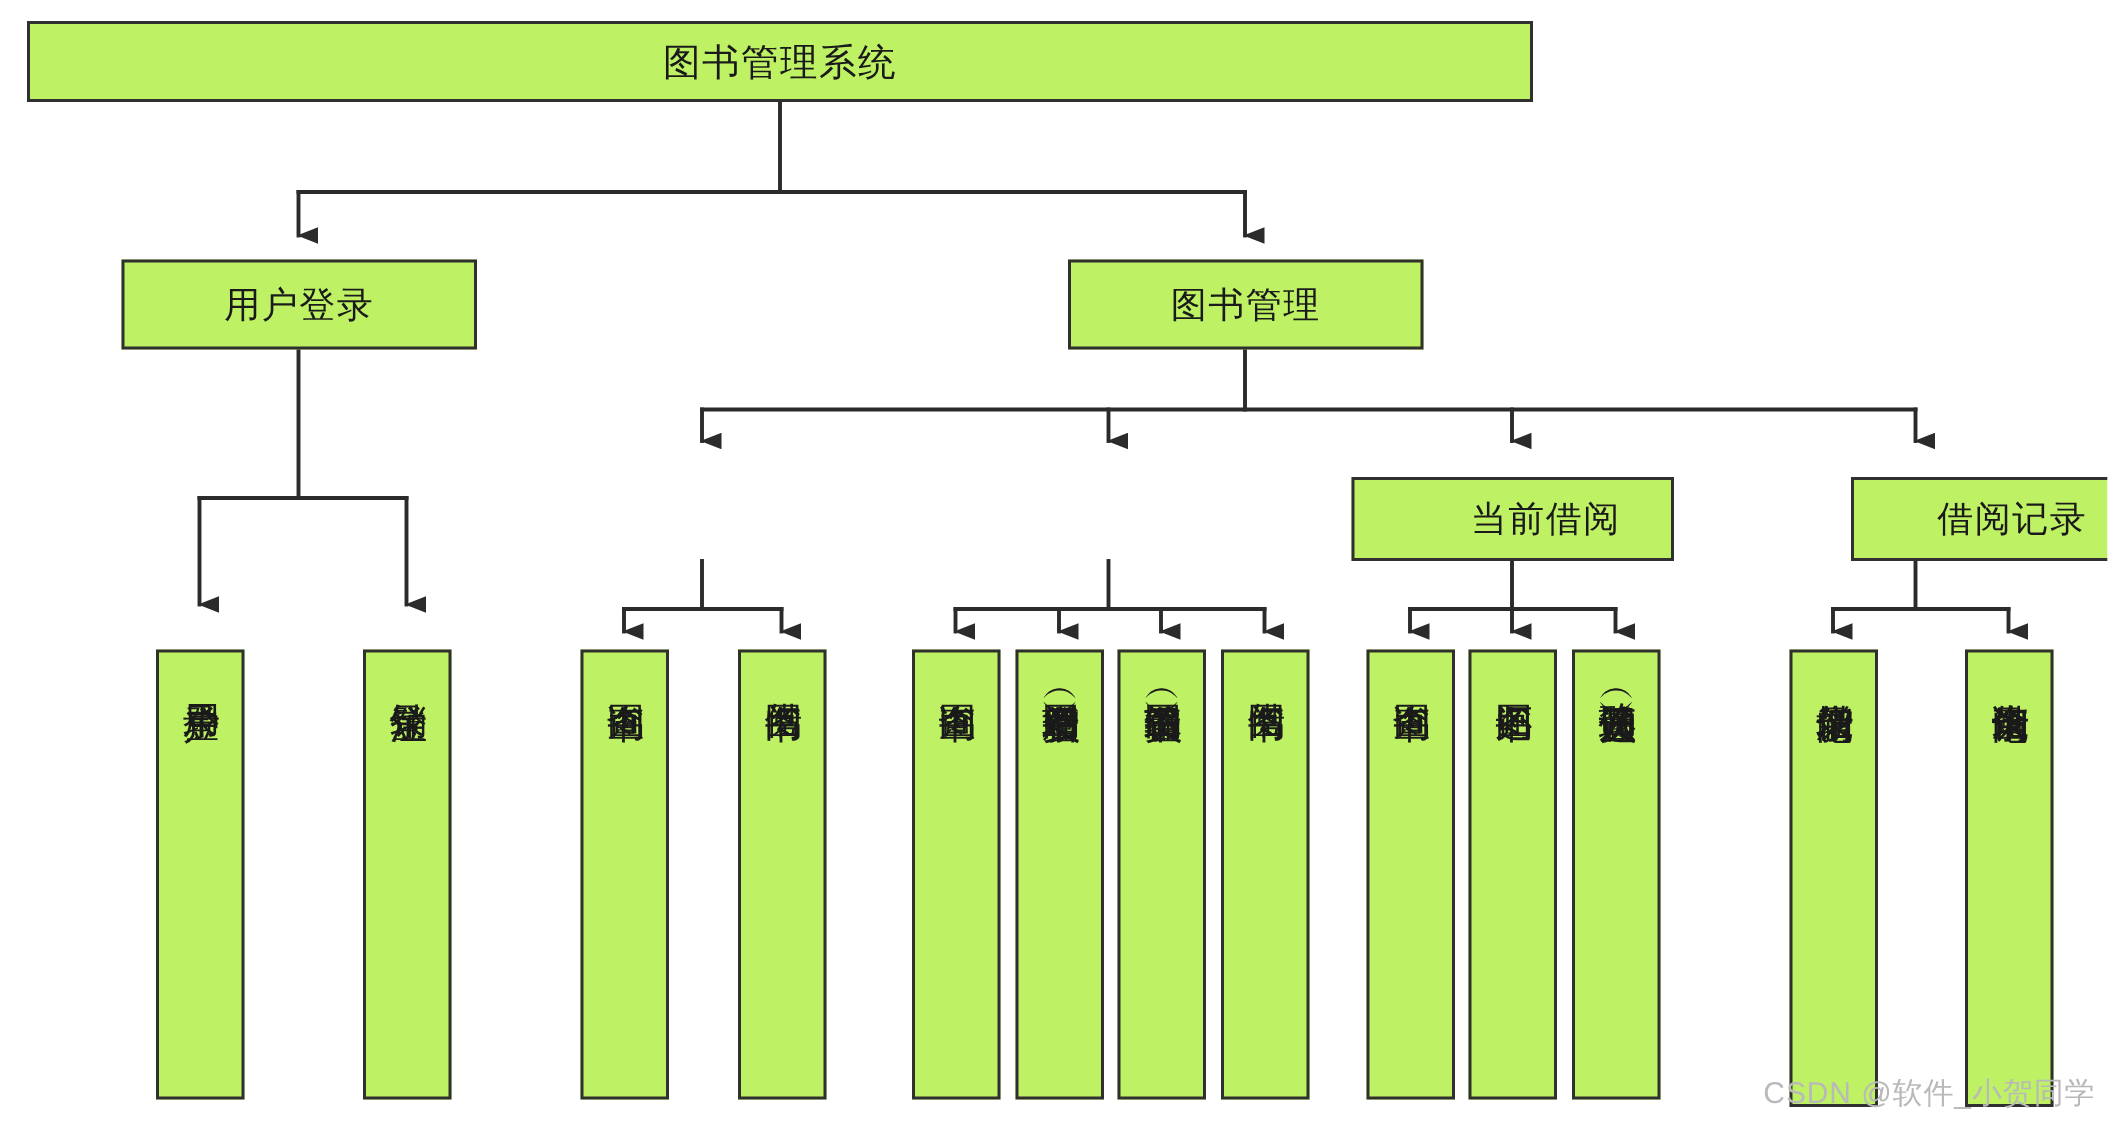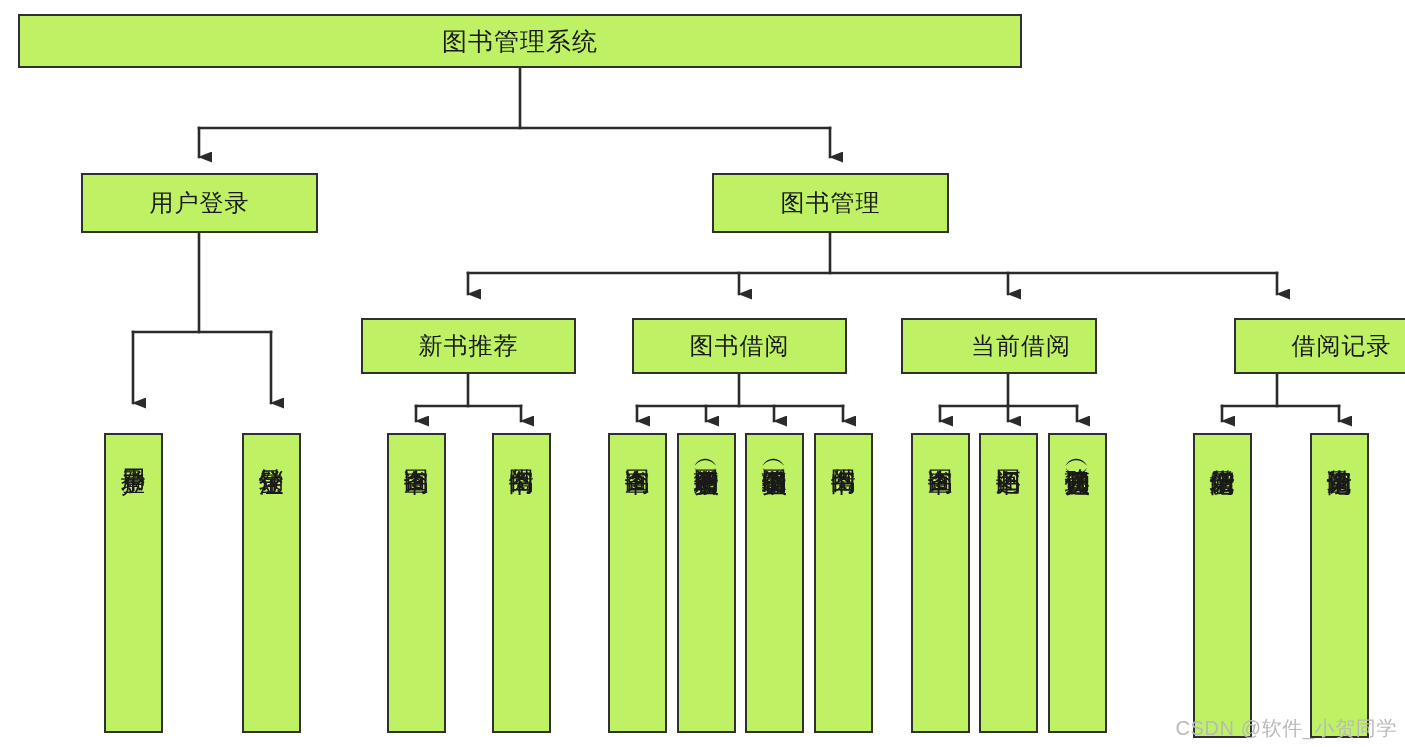--- a/index.html
+++ b/index.html
@@ -135,29 +135,23 @@
   </div>
 
   <div class="node level2" style="left:81px; top:173px; width:237px; height:60px;">
     <span class="hlabel">用户登录</span>
   </div>
 
   <div class="node level2" style="left:712px; top:173px; width:237px; height:60px;">
     <span class="hlabel">图书管理</span>
   </div>
 
-  <div class="node level2" style="left:361px; top:318px; width:215px; height:56px;">
-    <span class="hlabel">新书推荐</span>
-  </div>
-
-  <div class="node level2" style="left:632px; top:318px; width:215px; height:56px;">
-    <span class="hlabel">图书借阅</span>
-  </div>
-
-  <div class="node level2" style="left:901px; top:318px; width:196px; height:56px;padding-left:44px;">
+
+
+  <div class="node level2" style="left:901px; top:318px; width:215px; height:56px;padding-left:44px;">
     <span class="hlabel">当前借阅</span>
   </div>
 
   <div class="node level2" style="left:1234px; top:318px; width:215px; height:56px;">
     <span class="hlabel">借阅记录</span>
   </div>
 
   <div class="node leaf" style="left:104px; top:433px; width:59px; height:300px;">
     <span class="vlabel">用户登录</span>
   </div>

